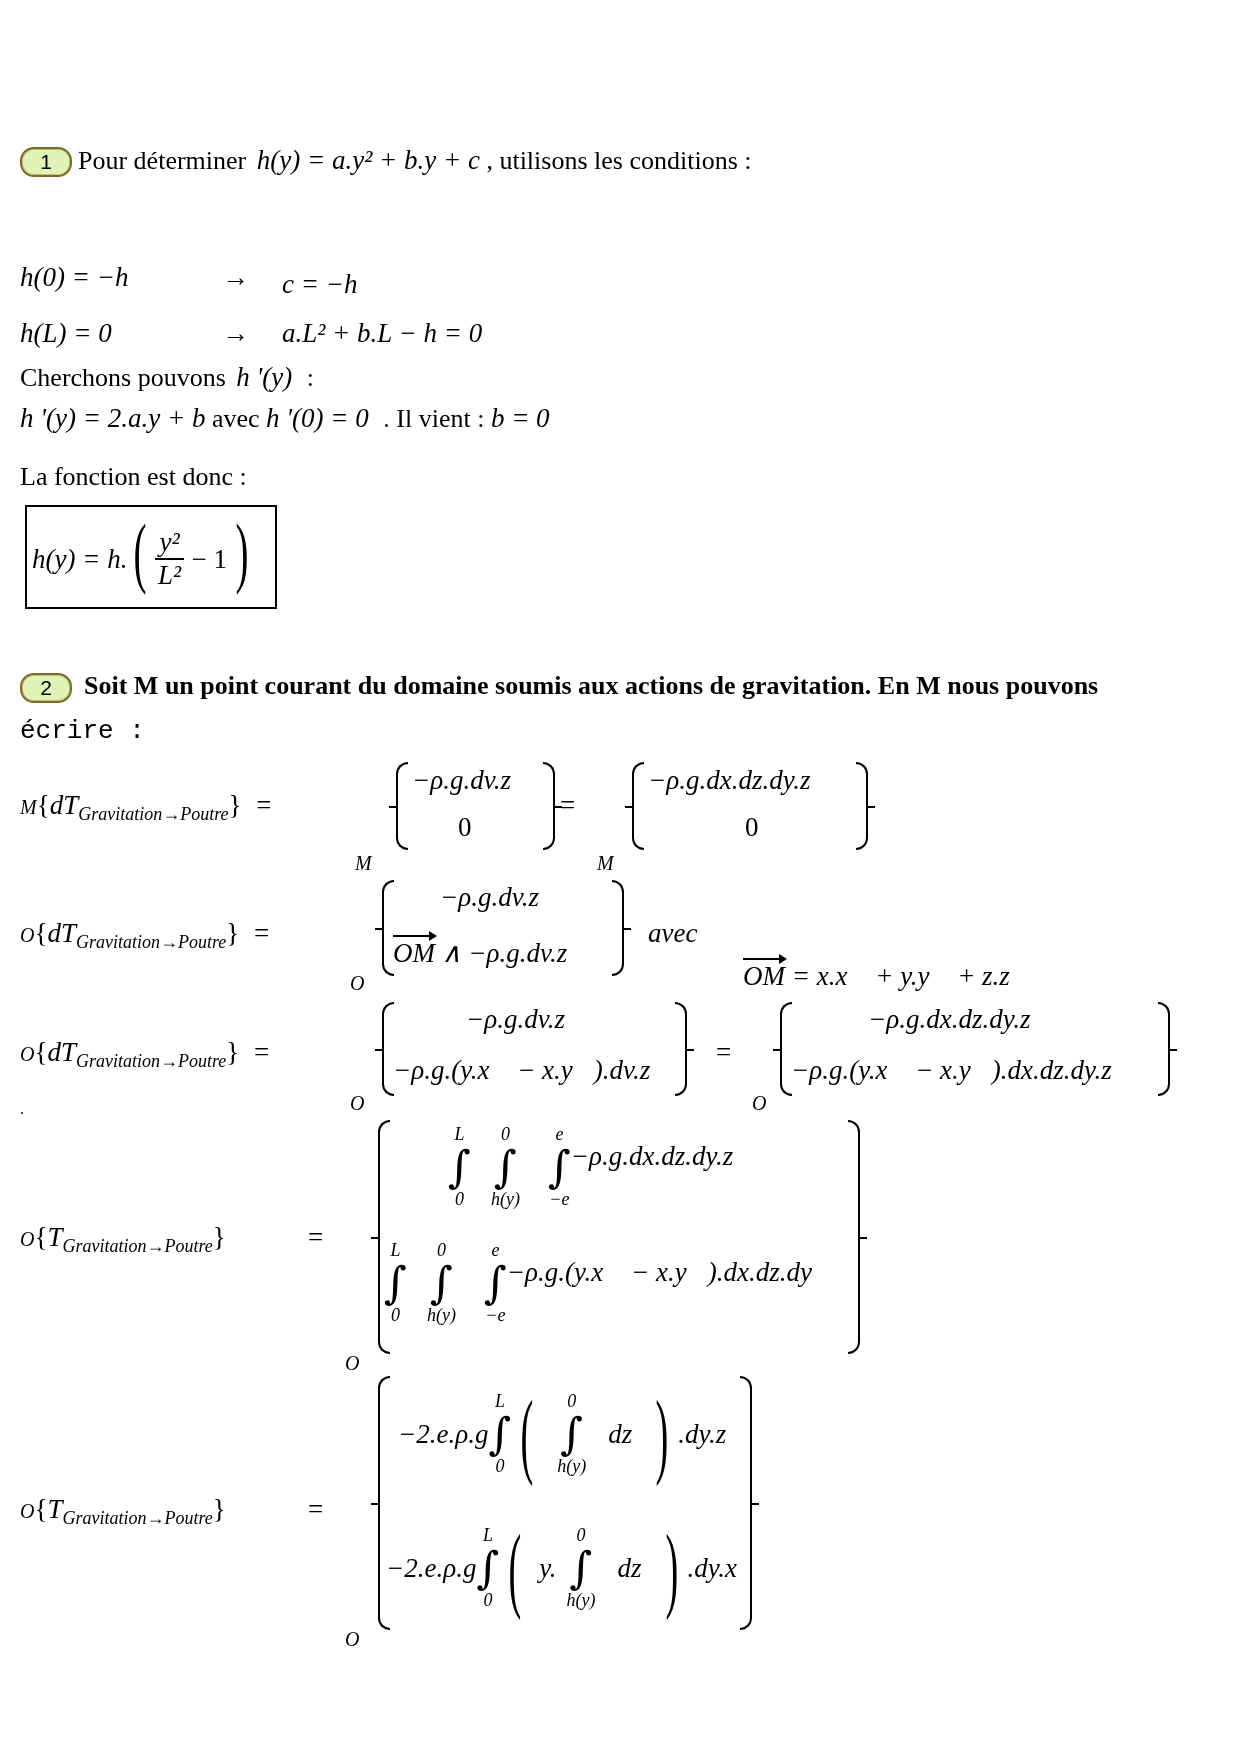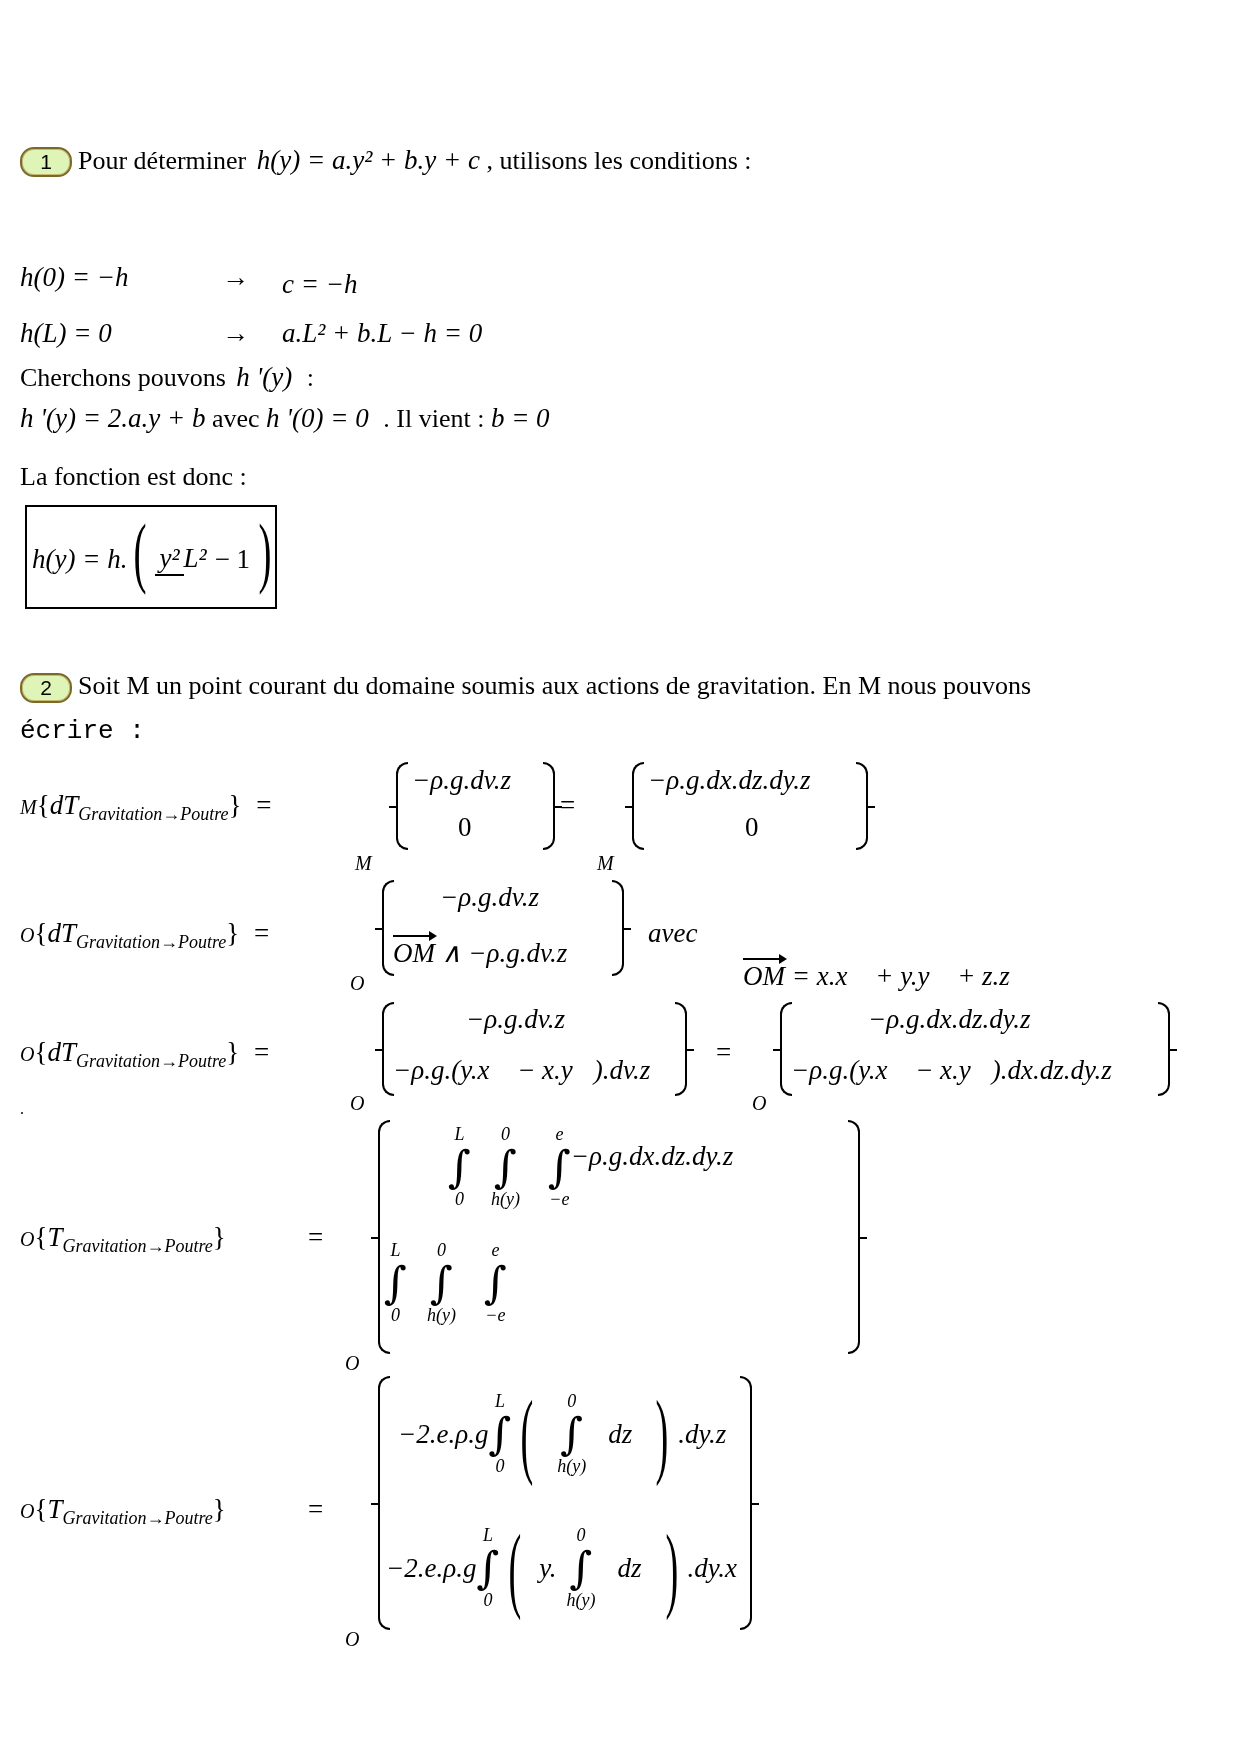--- a/index.html
+++ b/index.html
@@ -15,21 +15,21 @@
            text-align: center; line-height: 26px; color: #000; }
   .boxed { border: 2px solid #000; }
   .sub { font-size: 18px; vertical-align: -6px; }
   .pt { font-size: 20px; font-style: italic; }
   .ovl { border-top: 2px solid #000; display: inline-block; position: relative; padding-top: 1px; }
   .ovl::after { content: ""; position: absolute; right: -2px; top: -6px;
                 border-left: 8px solid #000; border-top: 5px solid transparent; border-bottom: 5px solid transparent; }
   .int { font-family: "DejaVu Serif", serif; font-style: normal; font-size: 44px; line-height: 1; }
   .lim { font-size: 18px; text-align: center; }
   .col { display: inline-flex; flex-direction: column; align-items: center; vertical-align: middle; }
-  .frac { display: inline-flex; flex-direction: row; vertical-align: middle; }
+  .frac { display: inline-flex; flex-direction: column; align-items: center; vertical-align: middle; }
   .frac .num { border-bottom: 2px solid #000; padding: 0 4px; }
   .big-brace-l, .big-brace-r { position: absolute; border: 2px solid #000; }
   .big-brace-l { border-right: none; border-radius: 14px 0 0 14px; width: 10px; }
   .big-brace-r { border-left: none; border-radius: 0 14px 14px 0; width: 10px; }
   .tip-l::before, .tip-r::before { content: ""; position: absolute; top: 50%; width: 8px; border-top: 2px solid #000; }
   .tip-l::before { left: -9px; }
   .tip-r::before { right: -9px; }
 </style>
 </head>
 <body>
@@ -72,21 +72,21 @@
     <span class="frac">
       <span class="num">y²</span>
       <span>L²</span>
     </span>
     <span style="margin-left:8px; font-style:normal;">− 1</span>
     <span style="font-style:normal; font-size:78px; font-weight:100; line-height:1; margin:-14px 0 0 2px; transform:scaleX(0.5); display:inline-block;">)</span>
   </div>
 </div>
 
 <div class="badge" style="left:20px; top:673px;">2</div>
-<div class="abs txt" style="left:78px; top:671px;">Soit M un point courant du domaine soumis aux actions de gravitation. En M nous pouvons</div>
+<div class="abs txt" style="left:84px; top:671px;font-weight:bold;">Soit M un point courant du domaine soumis aux actions de gravitation. En M nous pouvons</div>
 <div class="abs txt" style="left:20px; top:716px;font-family:Liberation Mono, monospace;">écrire :</div>
 
 <div class="abs m" style="left:20px; top:790px;">
   <span class="pt">M</span><span style="font-style:normal;">{</span><span>dT</span><span class="sub">Gravitation→Poutre</span><span style="font-style:normal;">}</span>
   <span style="font-style:normal; margin-left:8px;">=</span>
 </div>
 <div class="big-brace-l tip-l" style="left:396px; top:762px; height:84px;"></div>
 <div class="abs m" style="left:412px; top:765px;">−ρ.g.dv.z⃗</div>
 <div class="abs m" style="left:458px; top:812px; font-style:normal;">0⃗</div>
 <div class="big-brace-r tip-r" style="left:543px; top:762px; height:84px;"></div>
@@ -166,20 +166,21 @@
   <span class="col" style="margin-left:20px;">
       <span class="lim">0</span>
       <span class="int">∫</span>
       <span class="lim">h(y)</span>
     </span>
   <span class="col" style="margin-left:28px;">
       <span class="lim">e</span>
       <span class="int">∫</span>
       <span class="lim">−e</span>
     </span>
+  <span style="margin-top:-22px;">−ρ.g.(y.x⃗ − x.y⃗).dx.dz.dy</span>
 </div>
 <div class="big-brace-r tip-r" style="left:848px; top:1120px; height:230px;"></div>
 <div class="abs pt" style="left:345px; top:1352px;">O</div>
 
 <div class="abs m" style="left:20px; top:1494px;">
   <span class="pt">O</span><span style="font-style:normal;">{</span><span>T</span><span class="sub">Gravitation→Poutre</span><span style="font-style:normal;">}</span>
 </div>
 <div class="abs m" style="left:308px; top:1494px; font-style:normal;">=</div>
 <div class="big-brace-l tip-l" style="left:378px; top:1376px; height:250px;"></div>
 

